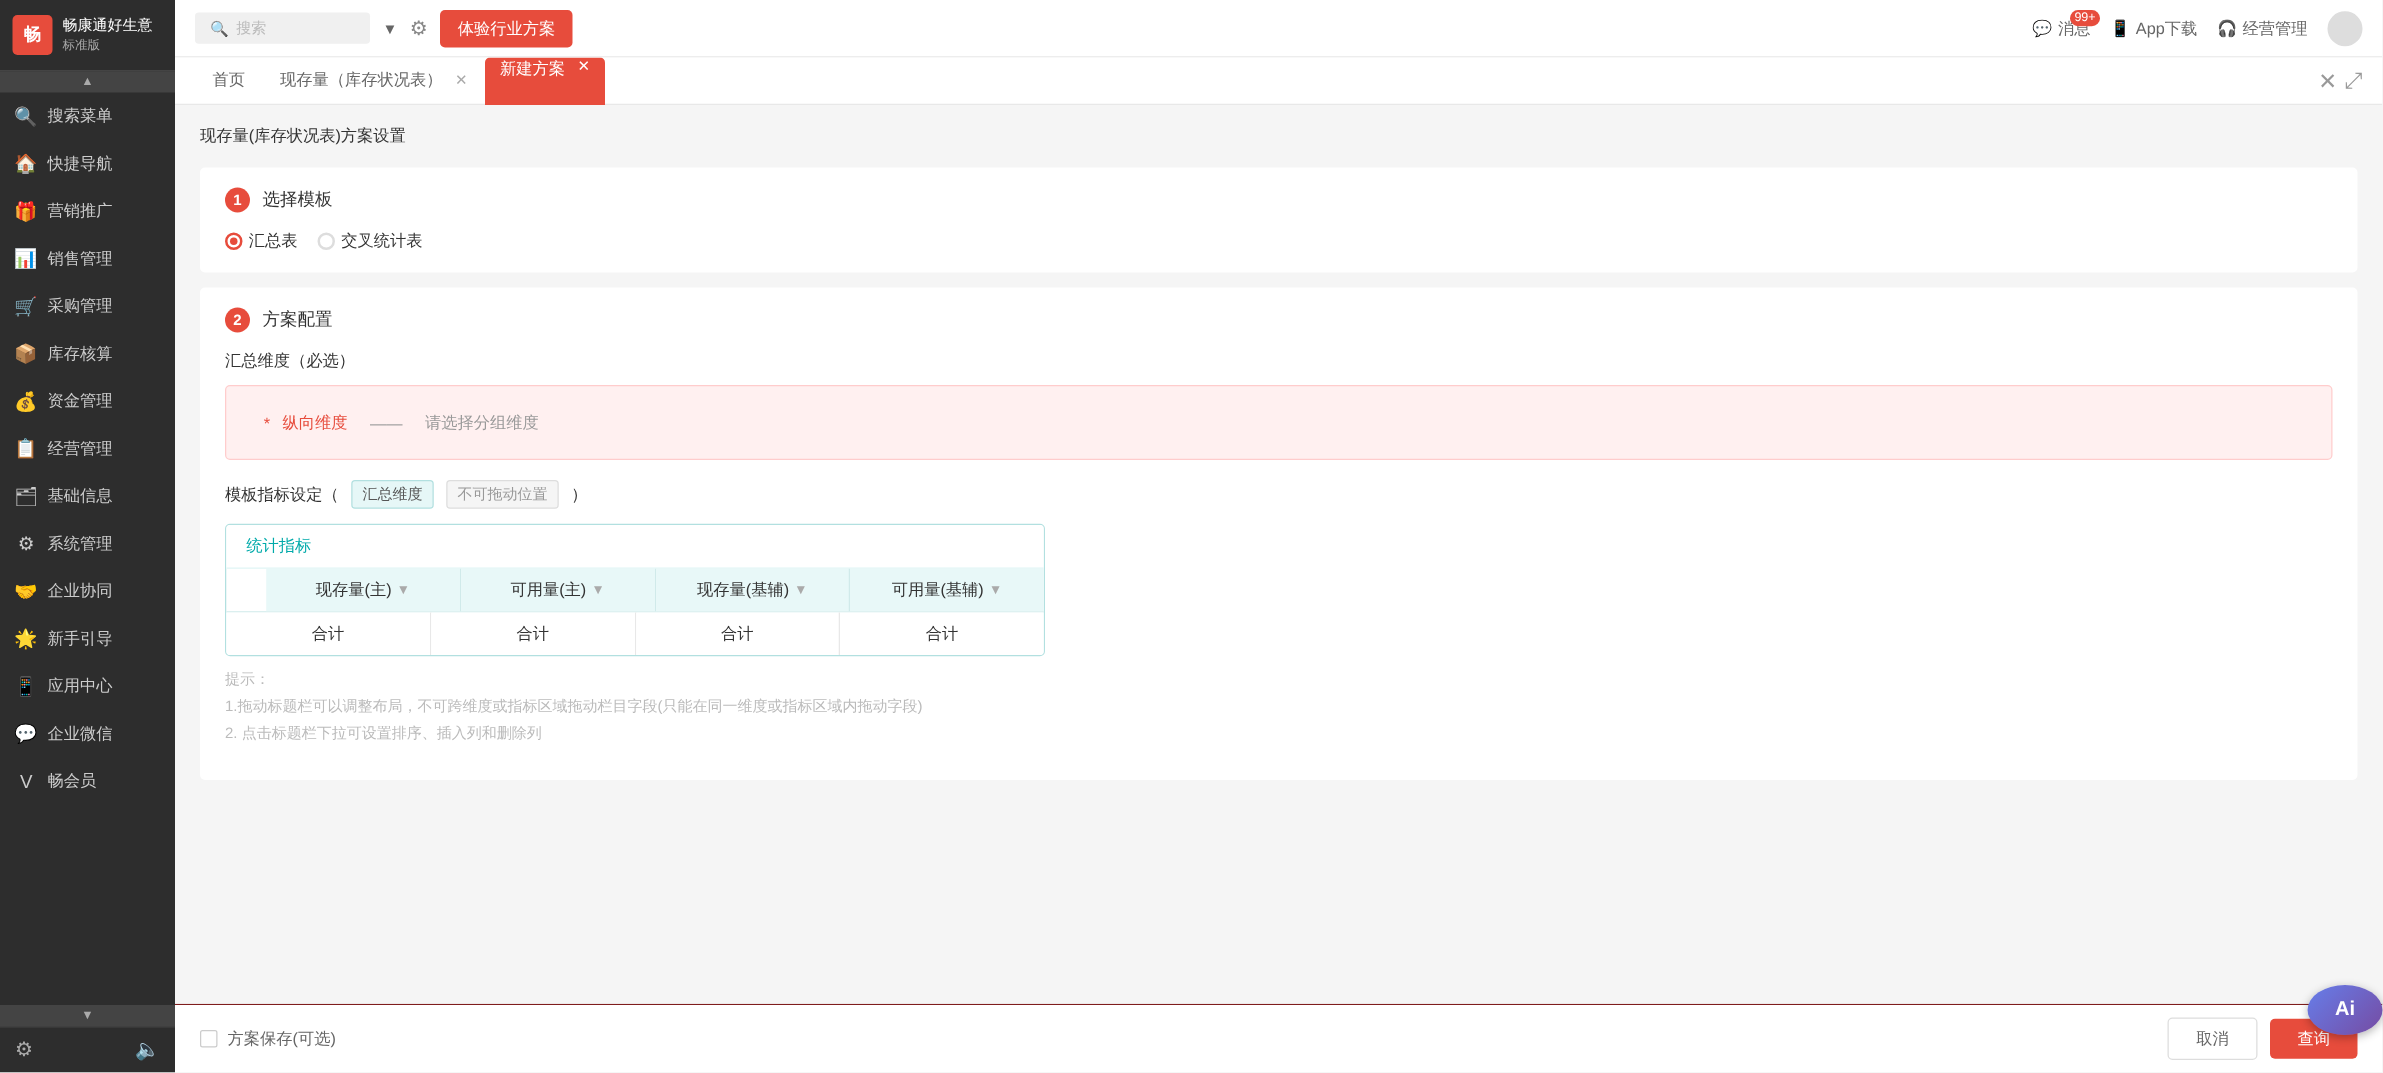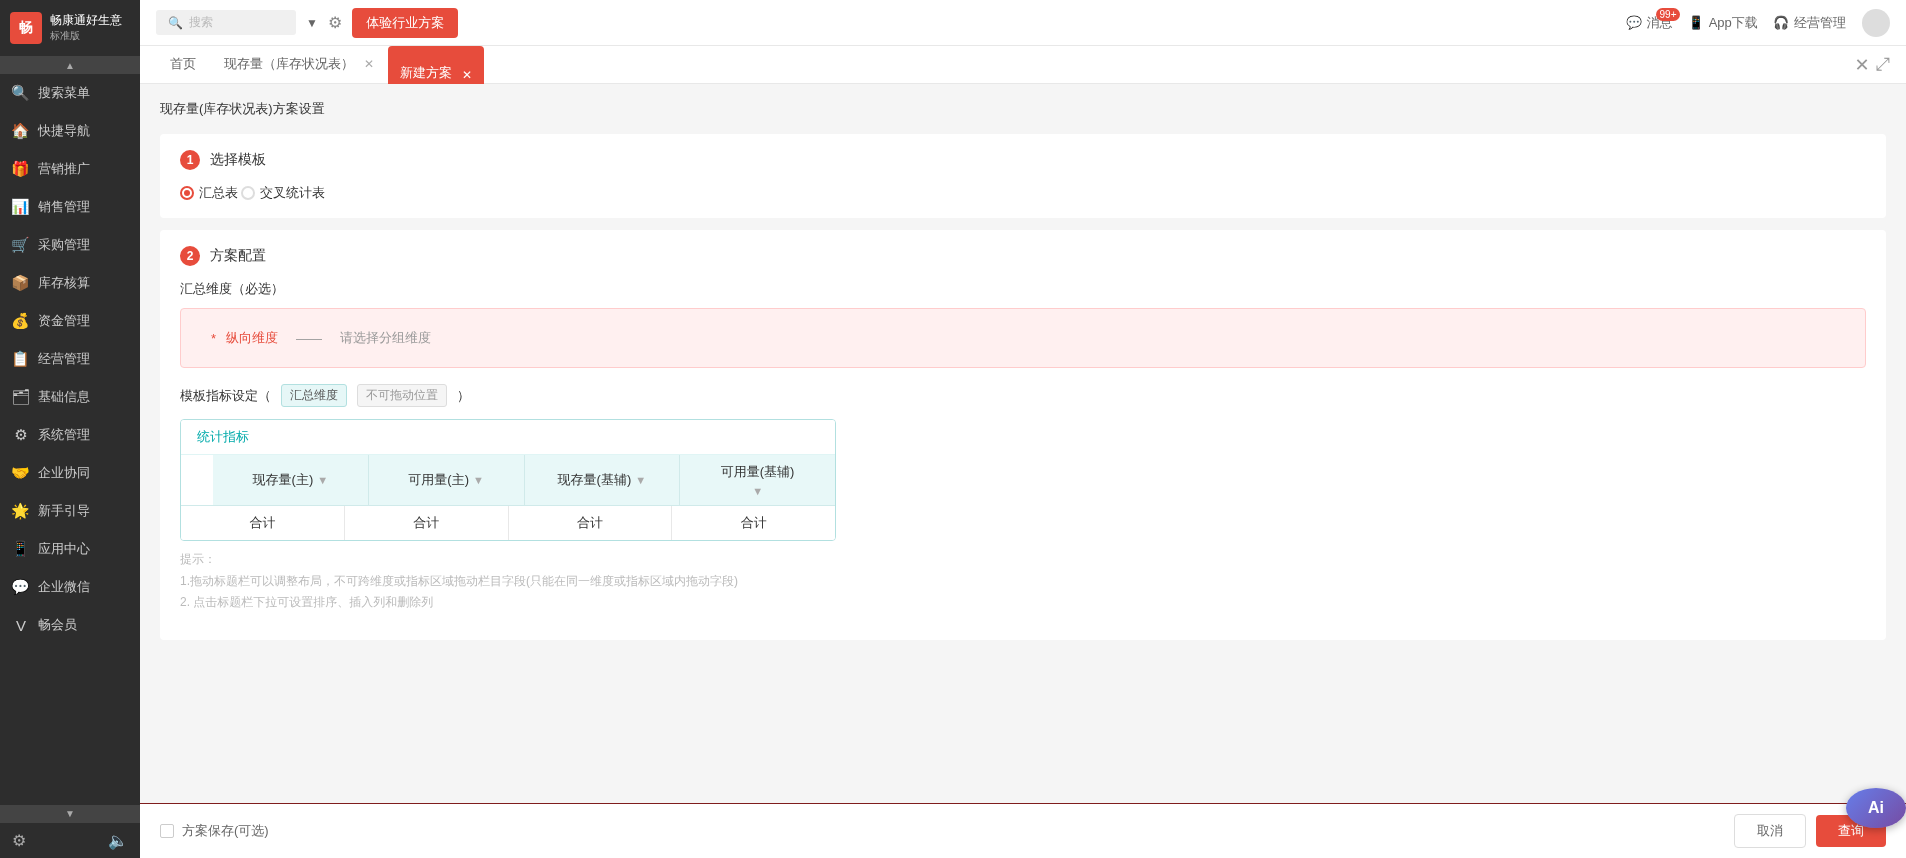--- a/index.html
+++ b/index.html
@@ -89,21 +89,21 @@
       gap: 0;
     }
     .tab {
       padding: 0 14px; height: 38px; display: flex; align-items: center; gap: 6px;
       font-size: 13px; color: #666; cursor: pointer; border-bottom: 2px solid transparent;
       white-space: nowrap;
     }
     .tab-close { color: #aaa; font-size: 12px; margin-left: 4px; cursor: pointer; }
     .tab-new {
       background: #e74c3c; color: #fff; border-radius: 4px 4px 0 0;
-      padding: 0 12px; height: 38px; display: flex; align-items: flex-end; gap: 6px;
+      padding: 0 12px; height: 38px; display: flex; align-items: flex-start; gap: 6px;
       font-size: 13px; cursor: pointer;
     }
     .tab-new .tab-close { color: #fff; }
 
     
     .content {
       flex: 1; overflow-y: auto; padding: 16px 20px; background: #f5f5f5;
       position: relative;
     }
     .page-title { font-size: 13px; color: #333; margin-bottom: 16px; }
@@ -114,21 +114,21 @@
     .section-header {
       display: flex; align-items: center; gap: 10px; margin-bottom: 14px;
     }
     .step-num {
       background: #e74c3c; color: #fff; border-radius: 50%;
       width: 20px; height: 20px; display: flex; align-items: center; justify-content: center;
       font-size: 12px; font-weight: bold; flex-shrink: 0;
     }
     .section-title { font-size: 14px; color: #333; font-weight: 500; }
 
-    .radio-group { display: flex; gap: 3px; }
+    .radio-group { display: flex; gap: 16px; }
     .radio-option { display: flex; align-items: center; gap: 5px; cursor: pointer; font-size: 13px; color: #333; }
     .radio-dot {
       width: 14px; height: 14px; border-radius: 50%; border: 2px solid #ddd;
       display: flex; align-items: center; justify-content: center;
     }
     .radio-dot.selected { border-color: #e74c3c; }
     .radio-dot.selected::after {
       content: ''; width: 6px; height: 6px; border-radius: 50%; background: #e74c3c;
     }
 
@@ -156,21 +156,21 @@
     }
 
     .stats-table-container { border: 1px solid #b2e0e0; border-radius: 4px; overflow: hidden; width: 656px; }
     .stats-header-label { color: #00aaaa; font-size: 13px; padding: 8px 16px; background: #fff; border-bottom: 1px solid #e0f5f5; font-weight: 500; }
     .stats-cols { display: flex; border-bottom: 1px solid #d0eaea; padding-left: 32px; }
     .stats-col {
       flex: 1; display: flex; align-items: center; justify-content: center;
       padding: 8px 6px; background: #e8f8f8; border-right: 1px solid #d0eaea;
       font-size: 13px; color: #333; gap: 4px; cursor: pointer;
     }
-    .stats-col:last-child { border-right: none; flex-direction: column; }
+    .stats-col:last-child { border-right: none; }
     .stats-col-chevron { color: #aaa; font-size: 11px; }
     .stats-vals { display: flex; }
     .stats-val {
       flex: 1; text-align: center; padding: 8px 6px;
       background: #fff; border-right: 1px solid #e8e8e8; font-size: 13px; color: #333;
     }
     .stats-val:last-child { border-right: none; }
 
     .hint-section { padding: 10px 0; }
     .hint-title { font-size: 12px; color: #bbb; margin-bottom: 4px; }

